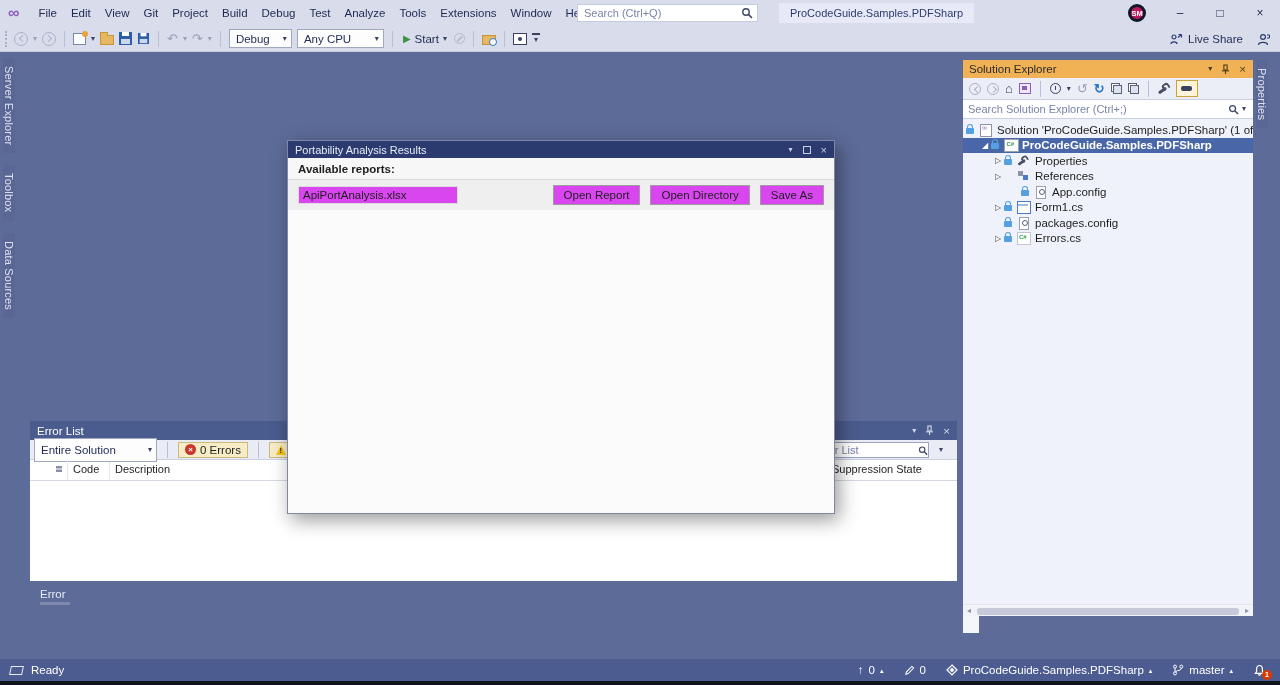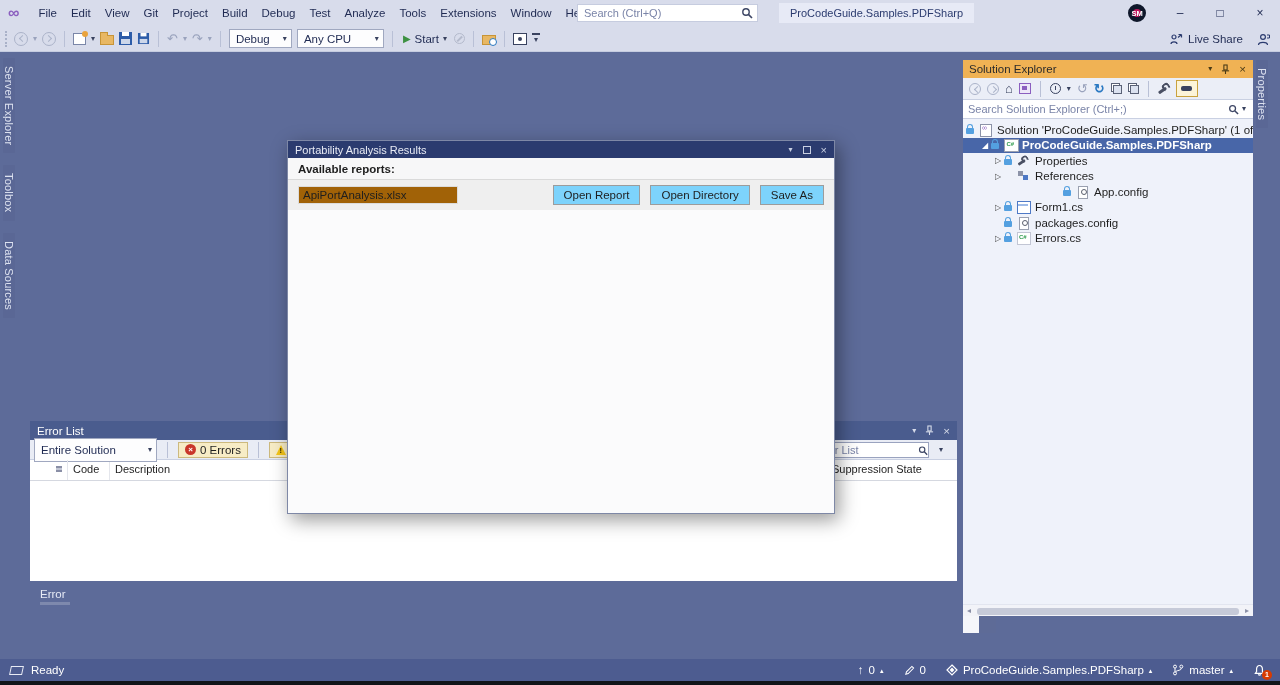--- a/index.html
+++ b/index.html
@@ -10,21 +10,21 @@
   
   .titlebar { position:absolute; top:0; left:0; width:1280px; height:26px; background:#D8DCEB; display:flex; align-items:center; z-index:20; }
   .vs-logo { margin-left:8px; font-size:16px; font-weight:bold; color:#8B5FBF; line-height:26px; }
   .menubar { display:flex; margin-left:12px; }
   .menu-item { padding:0 7px; font-size:11.5px; line-height:26px; cursor:default; }
   .qsearch { position:absolute; left:577px; top:4px; width:181px; height:18px; background:#fff; border:1px solid #C6CCDF; display:flex; align-items:center; }
   .qsearch input { flex:1; border:none; outline:none; font-family:"Liberation Sans",sans-serif; font-size:11px; color:#444; padding-left:6px; background:transparent; }
   input::placeholder { color:#7A84A8; opacity:1; }
   .mag { width:12px; height:12px; flex:none; margin-right:4px; }
   .title-chip { position:absolute; left:779px; top:3px; height:20px; line-height:20px; padding:0 11px; background:#E7EAF6; color:#2B3B6F; font-size:11px; }
-  .avatar { position:absolute; left:1128px; top:4px; width:18px; height:18px; border-radius:50%; background:#be185d; border:5px solid #0f172a; color:#fff; font-size:7.5px; font-weight:bold; display:flex; align-items:center; justify-content:center; }
+  .avatar { position:absolute; left:1128px; top:4px; width:18px; height:18px; border-radius:50%; background:#be185d; border:3px solid #0f172a; color:#fff; font-size:7.5px; font-weight:bold; display:flex; align-items:center; justify-content:center; }
   .win-controls { position:absolute; right:0; top:0; height:26px; display:flex; }
   .win-btn { width:40px; height:26px; display:flex; align-items:center; justify-content:center; font-size:12px; color:#1F2A52; }
 
   
   .toolbar { position:absolute; top:26px; left:0; width:1280px; height:26px; background:#D8DCEB; border-bottom:1px solid #C5CCE0; display:flex; align-items:center; z-index:20; }
   .tb-left { display:flex; align-items:center; gap:5px; padding-left:5px; }
   .grip { width:4px; height:16px; border-left:2px dotted #A9B1C8; }
   .sep { width:1px; height:16px; background:#B9C0D6; margin:0 3px; }
   .nav-circle { width:14px; height:14px; border-radius:50%; border:1.5px solid #ABB3C9; position:relative; }
   .nav-circle::before { content:""; position:absolute; width:4px; height:4px; border-left:1.5px solid #ABB3C9; border-bottom:1.5px solid #ABB3C9; top:3.5px; }
@@ -163,23 +163,23 @@
   .black-strip { position:absolute; left:0; top:681px; width:1280px; height:4px; background:#111419; }
 
   
   .dialog { position:absolute; left:287px; top:140px; width:548px; height:374px; background:#FAFAFB; border:1px solid #7E88A6; box-shadow:4px 6px 18px rgba(0,0,0,.4); display:flex; flex-direction:column; z-index:50; }
   .dlg-title { height:17px; background:#2B3B6F; color:#E8EBF5; display:flex; align-items:center; font-size:11px; padding-left:7px; flex:none; }
   .dlg-title .tw-icons { color:#C9D0E2; gap:10px; }
   .dlg-max { width:8px; height:8px; border:1.2px solid #C9D0E2; display:inline-block; }
   .dlg-section { padding:5px 10px 4px 10px; border-bottom:1px solid #DADADA; background:#F7F7F8; flex:none; }
   .dlg-section-label { font-weight:bold; font-size:11.5px; color:#1E1E1E; }
   .dlg-row { height:30px; background:#EFEFEF; display:flex; align-items:center; padding:0 10px; gap:10px; flex:none; }
-  .dlg-report-field { width:160px; height:18px; background:#a16207; border:1px solid #DCDCDC; font-family:"Liberation Sans",sans-serif; font-size:11.5px; color:#1E1E1E; padding-left:4px; }
+  .dlg-report-field { width:160px; height:18px; background:#d946ef; border:1px solid #DCDCDC; font-family:"Liberation Sans",sans-serif; font-size:11.5px; color:#1E1E1E; padding-left:4px; }
   .dlg-spacer { flex:1; }
-  .dlg-btn { height:20px; background:#7dd3fc; border:1px solid #9C9C9C; font-family:"Liberation Sans",sans-serif; font-size:11.5px; color:#1E1E1E; padding:0 10px; }
+  .dlg-btn { height:20px; background:#d946ef; border:1px solid #9C9C9C; font-family:"Liberation Sans",sans-serif; font-size:11.5px; color:#1E1E1E; padding:0 10px; }
   .dlg-body { flex:1; background:#FBFBFC; }
 </style>
 </head>
 <body>
 
 <div id="root">
 
   <div class="titlebar">
     <span class="vs-logo">∞</span>
     <div class="menubar">
@@ -339,21 +339,21 @@
           <span class="lock"></span>
           <span class="ti tree-icon-properties"></span>
           <span class="tree-label">Properties</span>
         </div>
         <div class="tree-row" style="padding-left: 29px;">
           <span class="expander">▷</span>
           <span class="lock" style="visibility: hidden;"></span>
           <span class="ti tree-icon-references"></span>
           <span class="tree-label">References</span>
         </div>
-        <div class="tree-row" style="padding-left: 46px; margin-left: 42px;">
+        <div class="tree-row" style="padding-left: 46px;">
           <span class="expander"></span>
           <span class="lock"></span>
           <span class="ti tree-icon-config"></span>
           <span class="tree-label">App.config</span>
         </div>
         <div class="tree-row" style="padding-left: 29px;">
           <span class="expander">▷</span>
           <span class="lock"></span>
           <span class="ti tree-icon-form"></span>
           <span class="tree-label">Form1.cs</span>

